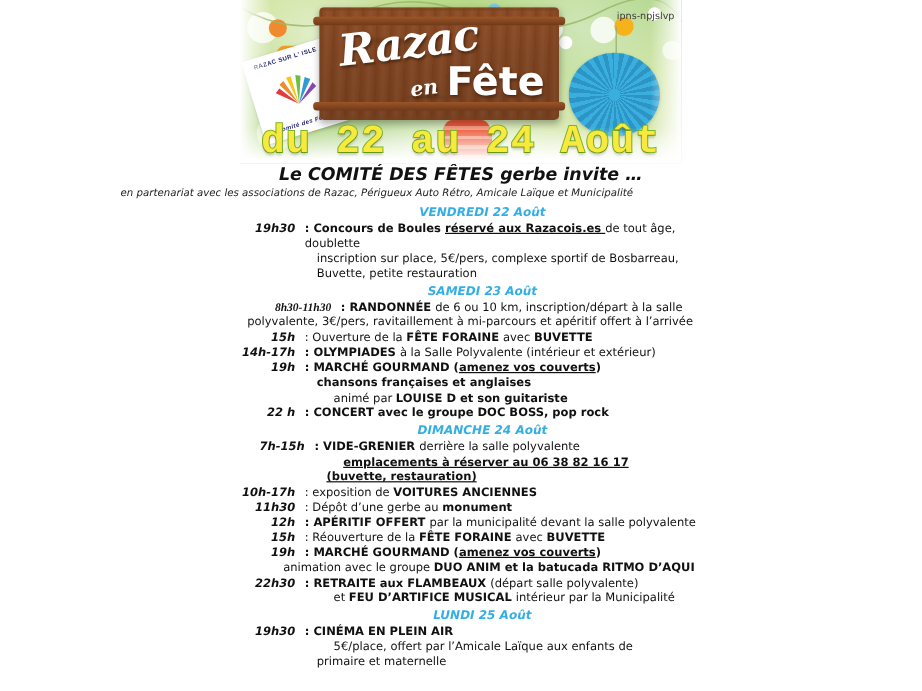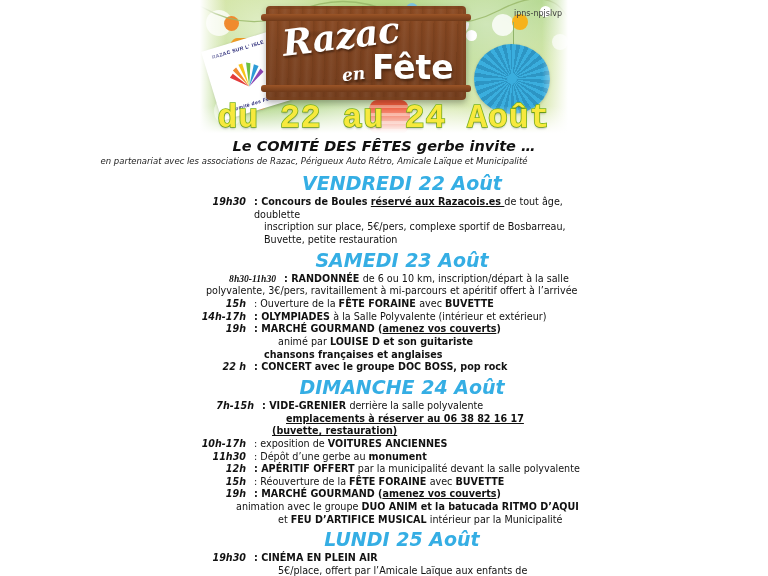--- a/index.html
+++ b/index.html
@@ -208,21 +208,21 @@
   .schedule {
     position: absolute;
     left: 192px; top: 170px;
     width: 420px;
   }
   .dayhead {
     text-align: center;
     color: #35aee4;
     font-family: "DejaVu Sans", sans-serif;
     font-weight: bold; font-style: italic;
-    font-size: 19px;
+    font-size: 10px;
     margin: 2px 0 2px 0;
   }
   .ev { display: flex; align-items: flex-start; font-size: 9.6px; color: #111;
         font-family: "DejaVu Sans", sans-serif; line-height: 1.32; }
   .ev .t {
     font-weight: bold; font-style: italic;
     flex: 0 0 auto; text-align: right;
     white-space: nowrap;
   }
   .ev .d { flex: 1 1 auto; }
@@ -326,22 +326,22 @@
         <div class="d"><span>: Ouverture de la </span><span class="b">FÊTE FORAINE </span><span>avec </span><span class="b">BUVETTE</span></div>
       </div>
       <div class="ev">
         <div class="t" style="width: 62px; padding-right: 8px;">14h-17h</div>
         <div class="d"><span class="b">: OLYMPIADES </span><span>à la Salle Polyvalente (intérieur et extérieur)</span></div>
       </div>
       <div class="ev">
         <div class="t" style="width: 62px; padding-right: 8px;">19h</div>
         <div class="d"><span class="b">: MARCHÉ GOURMAND (</span><span class="bu">amenez vos couverts</span><span class="b">)</span></div>
       </div>
+      <div class="cont" style="padding-left: 72px;"><span class="b">chansons françaises et anglaises</span></div>
       <div class="cont" style="padding-left: 86px;"><span>animé par </span><span class="b">LOUISE D </span><span class="b">et son guitariste</span></div>
-      <div class="cont" style="padding-left: 72px;"><span class="b">chansons françaises et anglaises</span></div>
       <div class="ev">
         <div class="t" style="width: 62px; padding-right: 8px;">22 h</div>
         <div class="d"><span class="b">: CONCERT avec le groupe DOC BOSS, pop rock</span></div>
       </div>
       <div class="dayhead">DIMANCHE 24 Août</div>
       <div class="ev">
         <div class="t" style="width: 70px; padding-right: 8px;">7h-15h</div>
         <div class="d"><span class="b">: VIDE-GRENIER </span><span> derrière la salle polyvalente</span></div>
       </div>
       <div class="cont" style="padding-left: 94px;"><span class="bu">emplacements à réserver au 06 38 82 16 17</span></div>
@@ -360,20 +360,24 @@
       </div>
       <div class="ev">
         <div class="t" style="width: 62px; padding-right: 8px;">15h</div>
         <div class="d"><span>: Réouverture de la </span><span class="b">FÊTE FORAINE </span><span>avec </span><span class="b">BUVETTE</span></div>
       </div>
       <div class="ev">
         <div class="t" style="width: 62px; padding-right: 8px;">19h</div>
         <div class="d"><span class="b">: MARCHÉ GOURMAND (</span><span class="bu">amenez vos couverts</span><span class="b">)</span></div>
       </div>
       <div class="cont" style="padding-left: 44px;"><span>animation avec  le groupe </span><span class="b">DUO ANIM  et la batucada RITMO D’AQUI</span></div>
+      <div class="ev">
+        <div class="t" style="width: 62px; padding-right: 8px;">22h30</div>
+        <div class="d"><span class="b">: RETRAITE aux FLAMBEAUX </span><span>(départ salle polyvalente)</span></div>
+      </div>
       <div class="cont" style="padding-left: 86px;"><span>et </span><span class="b">FEU D’ARTIFICE MUSICAL </span><span>intérieur par la Municipalité</span></div>
       <div class="dayhead">LUNDI 25 Août</div>
       <div class="ev">
         <div class="t" style="width: 62px; padding-right: 8px;">19h30</div>
         <div class="d"><span class="b">: CINÉMA EN PLEIN AIR</span></div>
       </div>
       <div class="cont" style="padding-left: 86px;"><span>5€/place, offert par l’Amicale Laïque aux enfants de</span></div>
       <div class="cont" style="padding-left: 72px;"><span>primaire et maternelle</span></div>
     </div>
 

